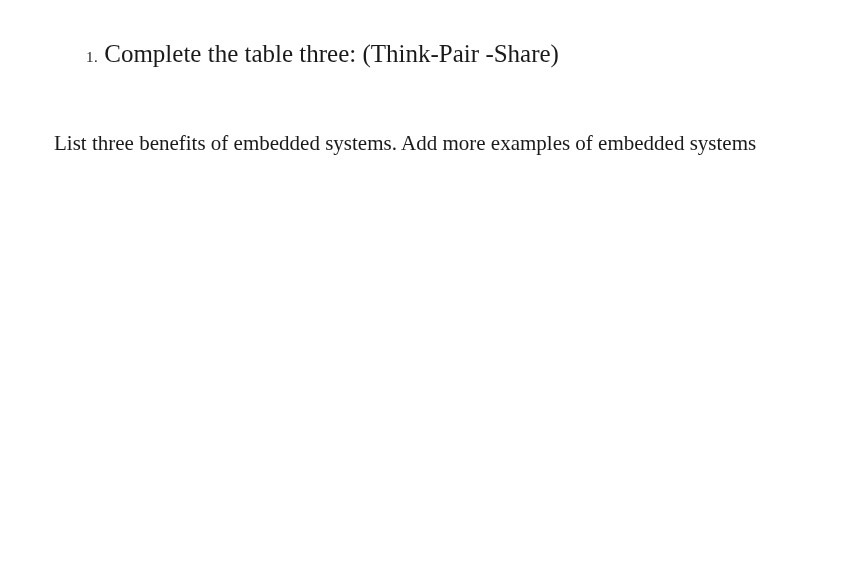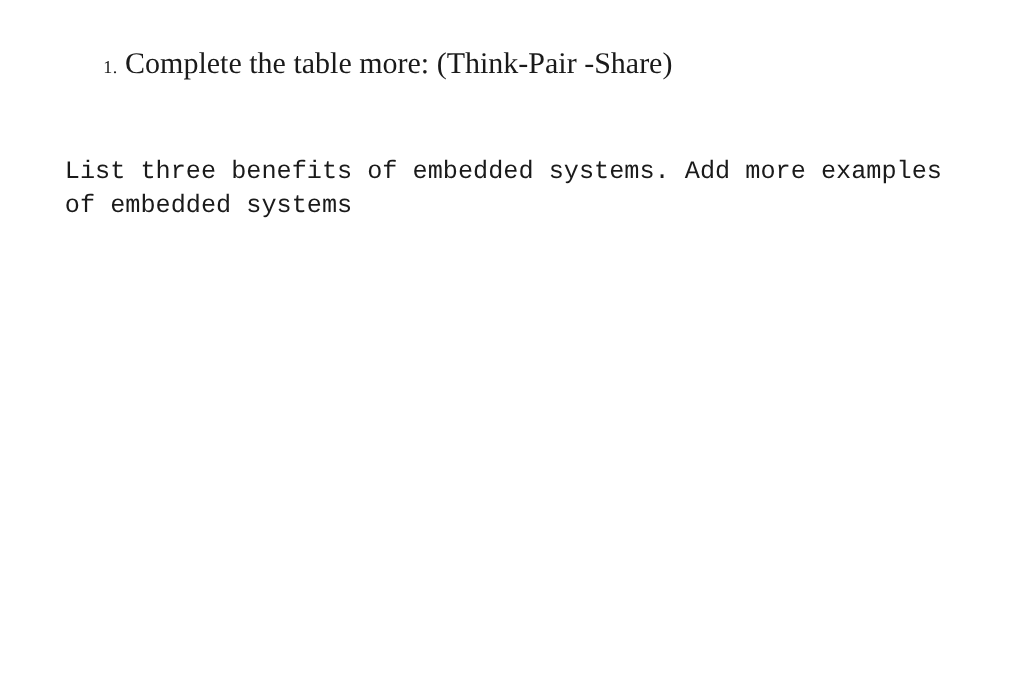--- a/index.html
+++ b/index.html
@@ -33,25 +33,24 @@
     }
     .list-heading {
       font-size: 25px;
       font-weight: 400;
       line-height: 1.3;
     }
     .body-text {
       font-size: 21px;
       font-weight: 400;
       line-height: 1.4;
-      font-family: Liberation Mono, monospace;
     }
   </style>
 </head>
 <body>
 
 <div class="page">
   <div class="list-item">
     <span class="list-marker">1.</span>
-    <span class="list-heading">Complete the table more: (Think-Pair -Share)</span>
+    <span class="list-heading">Complete the table three: (Think-Pair -Share)</span>
   </div>
   <div class="body-text">List three benefits of embedded systems. Add more examples of embedded systems</div>
 </div>
 
 </body></html>

